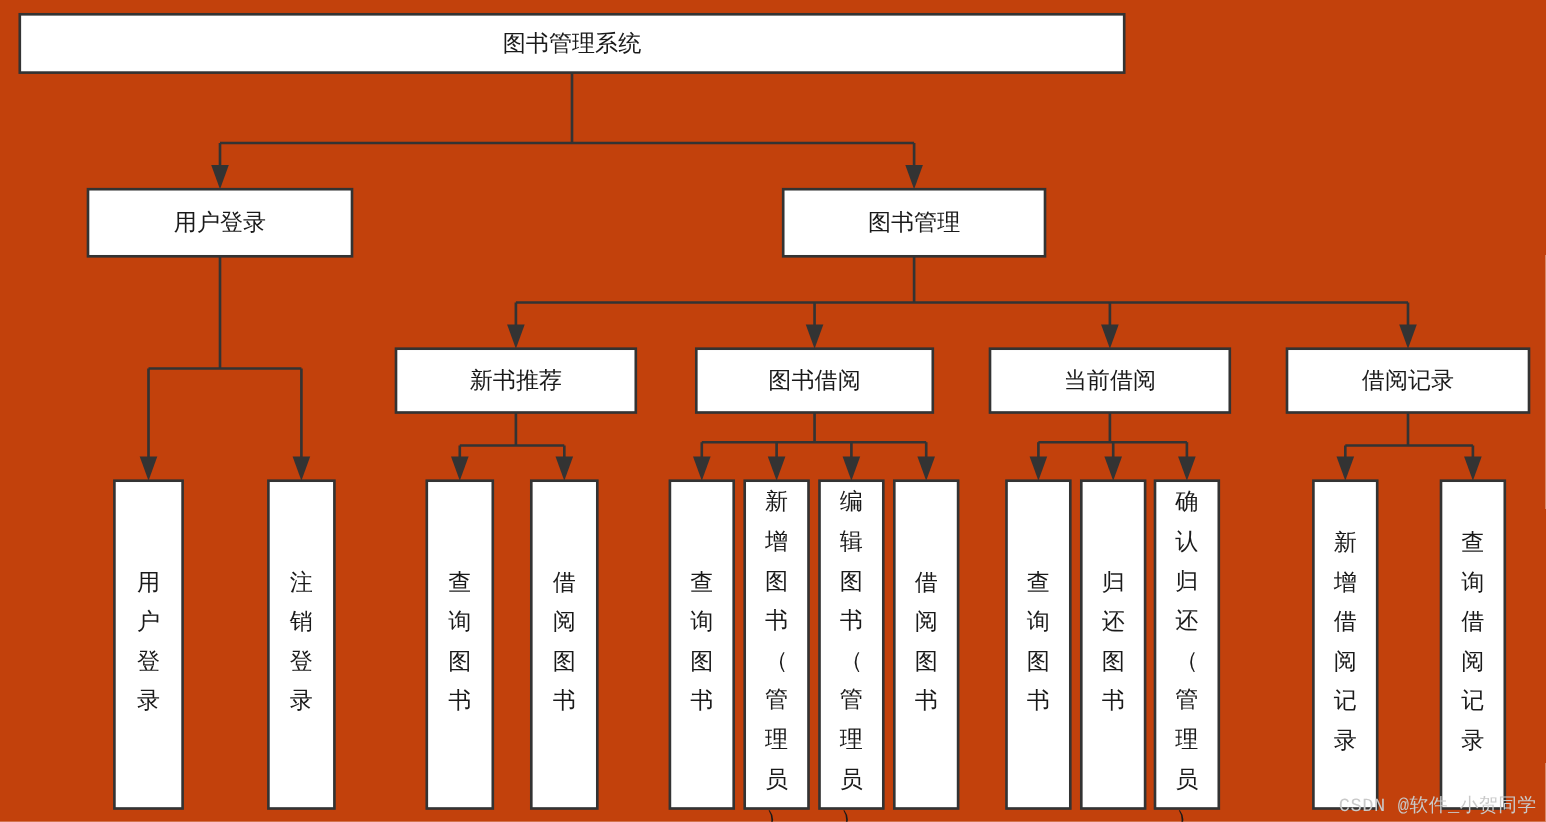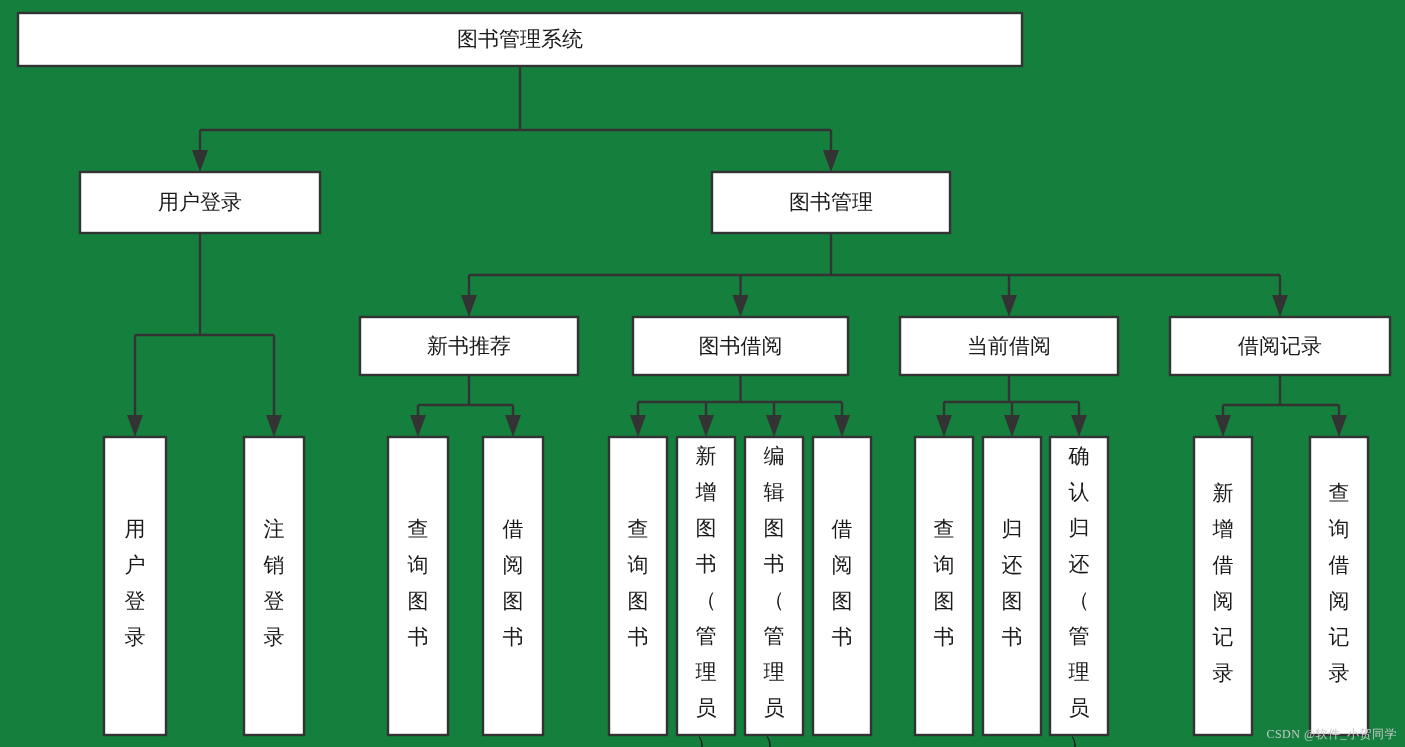--- a/index.html
+++ b/index.html
@@ -1,29 +1,29 @@
 <!DOCTYPE html>
 <html><head>
 <meta charset="utf-8">
 <style>
   html,body{margin:0;padding:0;background:#ffffff;}
   body{width:1405px;height:747px;overflow:hidden;
        font-family:"Liberation Sans","DejaVu Sans",sans-serif;}
-  #diagram-root{position:relative;width:1405px;height:747px;background:#15803d;}
+  #diagram-root{position:relative;width:1405px;height:747px;background:#c2410c;}
   svg#tree{position:absolute;left:0;top:0;width:1405px;height:747px;}
   .node-box{fill:#ffffff;stroke:#333333;stroke-width:2.4;}
   .conn{stroke:#333333;stroke-width:2.4;fill:none;}
   .arrow-head{fill:#333333;stroke:none;}
   .node-label{fill:#1a1a1a;font-family:"Liberation Sans","DejaVu Sans",sans-serif;
               font-size:21px;text-anchor:middle;dominant-baseline:middle;}
   .node-label-vertical{fill:#1a1a1a;font-family:"Liberation Sans","DejaVu Sans",sans-serif;
               font-size:21px;text-anchor:middle;}
   .watermark{position:absolute;right:8px;bottom:4px;color:#c9c9c9;
-             font-size:12px;letter-spacing:.5px;white-space:nowrap;
-             font-family:Liberation Serif, serif;}
+             font-size:17px;letter-spacing:.5px;white-space:nowrap;
+             font-family:Liberation Mono, monospace;}
 </style>
 </head>
 <body>
 
 <div id="diagram-root">
   <svg id="tree" viewBox="0 0 1405 747" xmlns="http://www.w3.org/2000/svg">
     <g id="edges-layer">
         <g>
           <path class="conn" d="M 520 66 L 520 130"></path>
           <path class="conn" d="M 200 130 L 831 130"></path>

